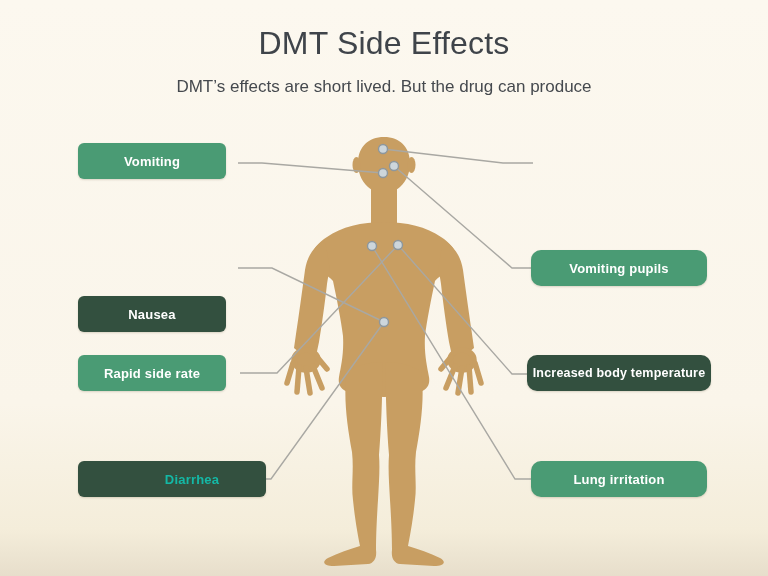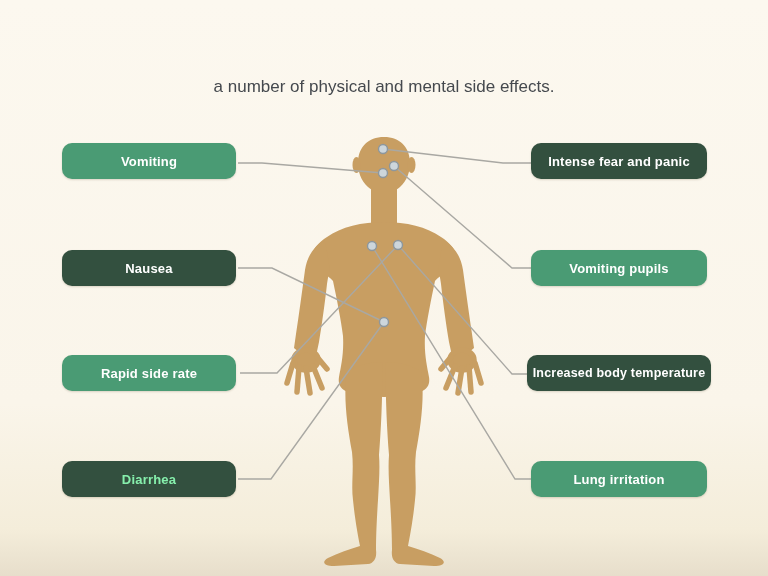--- a/index.html
+++ b/index.html
@@ -18,21 +18,21 @@
   }
   svg.scene { position:absolute; left:0; top:0; width:768px; height:576px; }
   .connectors polyline { fill:none; stroke:#a9a8a3; stroke-width:1.4; }
   .markers circle { fill:#cdd6db; stroke:#8d979d; stroke-width:1.4; }
   .pill {
     position:absolute; height:36px; border-radius:10px;
     display:flex; align-items:center; justify-content:center;
     color:#fff; font-size:13px; font-weight:700; letter-spacing:.2px;
     white-space:nowrap; box-shadow:0 1px 2px rgba(70,58,30,.18);
   }
-  .col-left  { left:62px;  width:174px; }
+  .col-left  { left:78px;  width:148px;border-radius:6px; }
   .col-right { left:531px; width:176px; }
   .row-0 { top:143px; } .row-1 { top:250px; } .row-2 { top:355px; } .row-3 { top:461px; }
   .pill.wide { left:527px; width:184px; font-size:12.5px; }
 </style>
 </head>
 <body>
 
 <div class="stage">
 
   <svg class="scene" viewBox="0 0 768 576">
@@ -71,27 +71,27 @@
     <g class="markers">
         <circle cx="383" cy="149" r="4.5"></circle>
         <circle cx="394" cy="166" r="4.5"></circle>
         <circle cx="383" cy="173" r="4.5"></circle>
         <circle cx="372" cy="246" r="4.5"></circle>
         <circle cx="398" cy="245" r="4.5"></circle>
         <circle cx="384" cy="322" r="4.5"></circle>
       </g>
   </svg>
 
+  <div class="title">DMT Side Effects</div>
   <div class="subtitle">
-    <div>a number of physical and mental side effects.</div>
+    <div>DMT’s effects are short lived. But the drug can produce</div>
   </div>
 
   <div class="pill col-left row-0" style="background: rgb(74, 155, 116); color: rgb(255, 255, 255);">Vomiting</div>
-  <div class="pill col-left row-1" style="background: rgb(51, 80, 63); color: rgb(255, 255, 255);">Nausea</div>
+  <div class="pill col-left row-1" style="background: rgb(51, 80, 63); color: rgb(255, 255, 255); margin-top: 46px;">Nausea</div>
   <div class="pill col-left row-2" style="background: rgb(74, 155, 116); color: rgb(255, 255, 255);">Rapid side rate</div>
-  <div class="pill col-left row-3" style="background: rgb(51, 80, 63); color: #86efac;">Diarrhea</div>
+  <div class="pill col-left row-3" style="background: rgb(51, 80, 63); color: #14b8a6; padding-left: 40px;">Diarrhea</div>
 
-  <div class="pill col-right row-0" style="background: rgb(51, 80, 63); color: rgb(255, 255, 255);">Intense fear and panic</div>
   <div class="pill col-right row-1" style="background: rgb(74, 155, 116); color: rgb(255, 255, 255);">Vomiting pupils</div>
   <div class="pill col-right row-2 wide" style="background: rgb(51, 80, 63); color: rgb(255, 255, 255);">Increased body temperature</div>
   <div class="pill col-right row-3" style="background: rgb(74, 155, 116); color: rgb(255, 255, 255);">Lung irritation</div>
 
 </div>
 
 </body></html>

